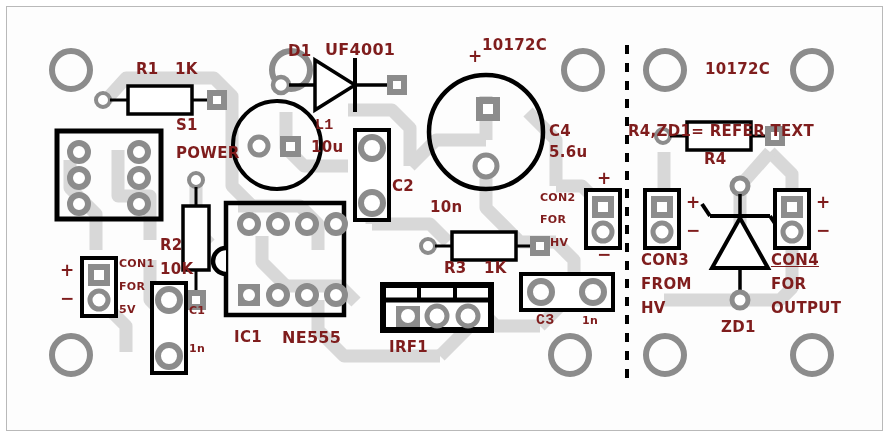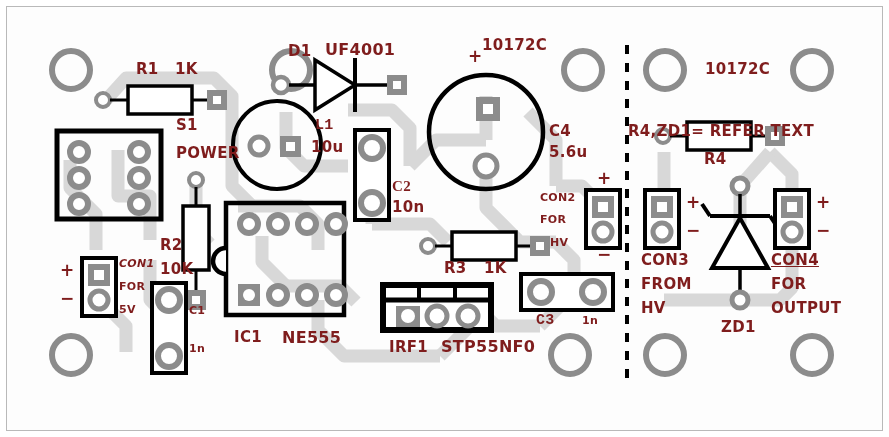--- a/index.html
+++ b/index.html
@@ -272,49 +272,48 @@
   <div class="lbl s15" style="left:175px; top:62px;">1K</div>
 
   <div class="lbl s15" style="left:176px; top:118px;">S1</div>
   <div class="lbl s15" style="left:176px; top:146px;">POWER</div>
 
   <div class="lbl s15" style="left:160px; top:238px;">R2</div>
   <div class="lbl s15" style="left:160px; top:262px;">10K</div>
 
   <div class="lbl sign" style="left:60px;  top:262px;">+</div>
   <div class="lbl sign" style="left:60px;  top:290px;">−</div>
-  <div class="lbl s14" style="left:119px; top:258px;font-style:italic;">CON1</div>
+  <div class="lbl s14" style="left:119px; top:258px;">CON1</div>
   <div class="lbl s14" style="left:119px; top:281px;">FOR</div>
   <div class="lbl s14" style="left:119px; top:304px;">5V</div>
 
   <div class="lbl s14" style="left:189px; top:305px;">C1</div>
   <div class="lbl s14" style="left:189px; top:343px;">1n</div>
 
   <div class="lbl s15" style="left:234px; top:330px;">IC1</div>
   <div class="lbl s16" style="left:282px; top:330px;">NE555</div>
 
   <div class="lbl s15" style="left:288px; top:44px;">D1</div>
   <div class="lbl s16" style="left:325px; top:42px;">UF4001</div>
 
   <div class="lbl s15" style="left:315px; top:118px;font-family:Liberation Mono, monospace;">L1</div>
   <div class="lbl s15" style="left:311px; top:140px;">10u</div>
 
-  <div class="lbl s15" style="left:392px; top:179px;font-family:Liberation Serif, serif;">C2</div>
-  <div class="lbl s15" style="left:392px; top:200px;">10n</div>
+  <div class="lbl s15" style="left:392px; top:179px;">C2</div>
+  <div class="lbl s15" style="left:392px; top:200px;padding-left:38px;">10n</div>
 
   <div class="lbl sign" style="left:468px; top:48px;">+</div>
   <div class="lbl s15" style="left:482px; top:38px;">10172C</div>
   <div class="lbl s15" style="left:549px; top:124px;">C4</div>
   <div class="lbl s15" style="left:549px; top:145px;">5.6u</div>
 
   <div class="lbl s15" style="left:444px; top:261px;">R3</div>
   <div class="lbl s15" style="left:484px; top:261px;">1K</div>
 
   <div class="lbl s15" style="left:389px; top:340px;">IRF1</div>
-  <div class="lbl s16" style="left:441px; top:339px;">STP55NF0</div>
 
   <div class="lbl s15" style="left:536px; top:313px;font-family:Liberation Mono, monospace;">C3</div>
   <div class="lbl s14" style="left:582px; top:315px;">1n</div>
 
   <div class="lbl sign" style="left:597px; top:170px;">+</div>
   <div class="lbl sign" style="left:597px; top:246px;">−</div>
   <div class="lbl s14" style="left:540px; top:192px;">CON2</div>
   <div class="lbl s14" style="left:540px; top:214px;">FOR</div>
   <div class="lbl s14" style="left:550px; top:237px;">HV</div>
 

